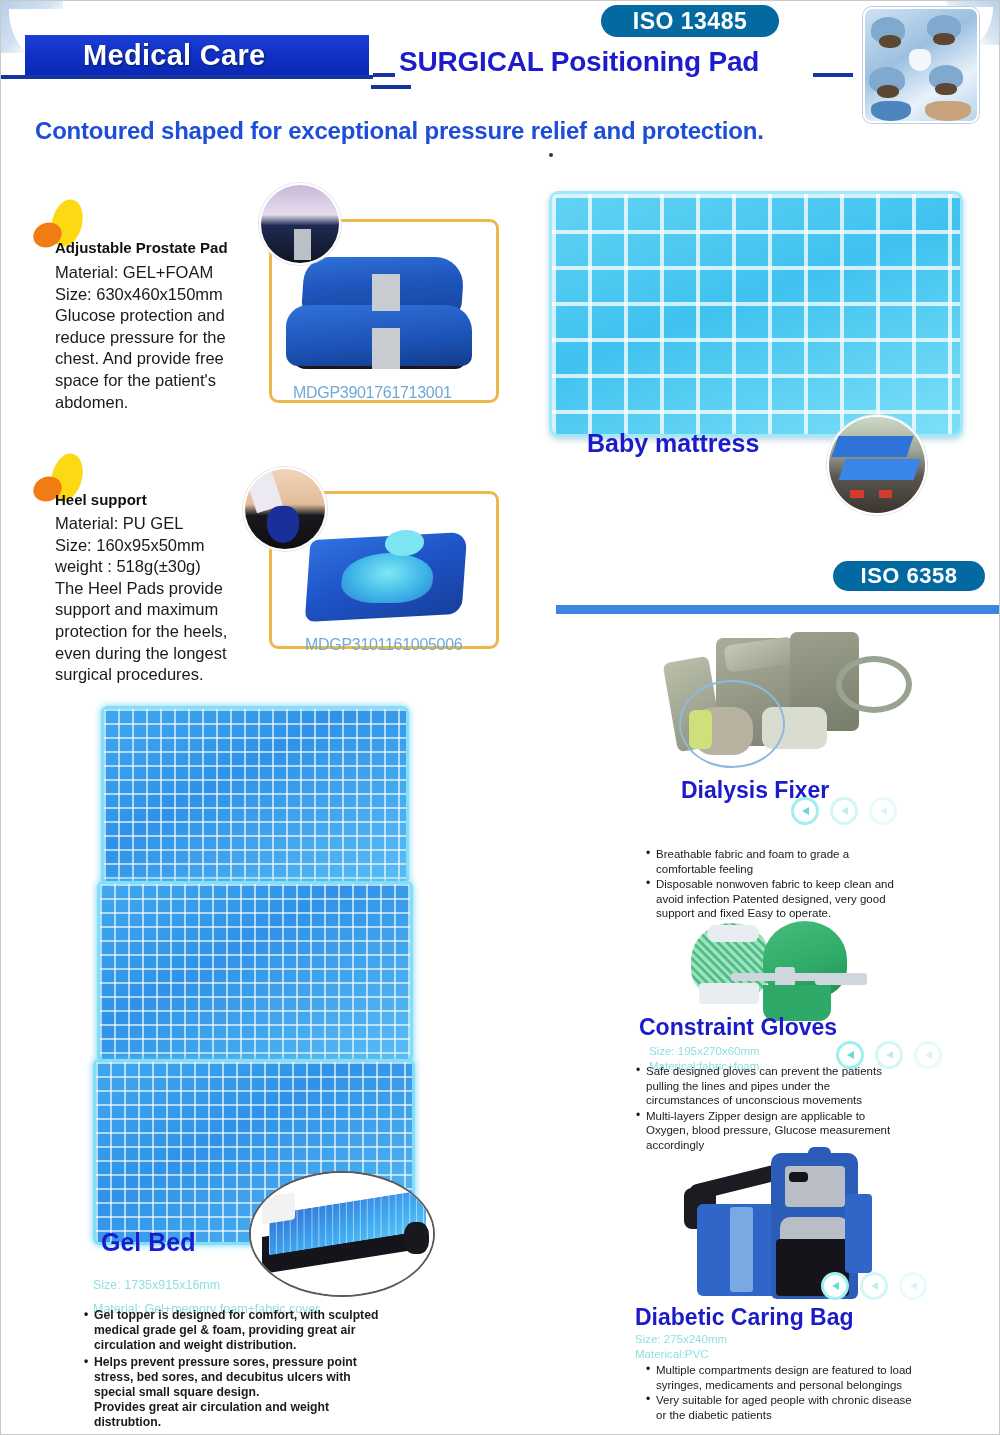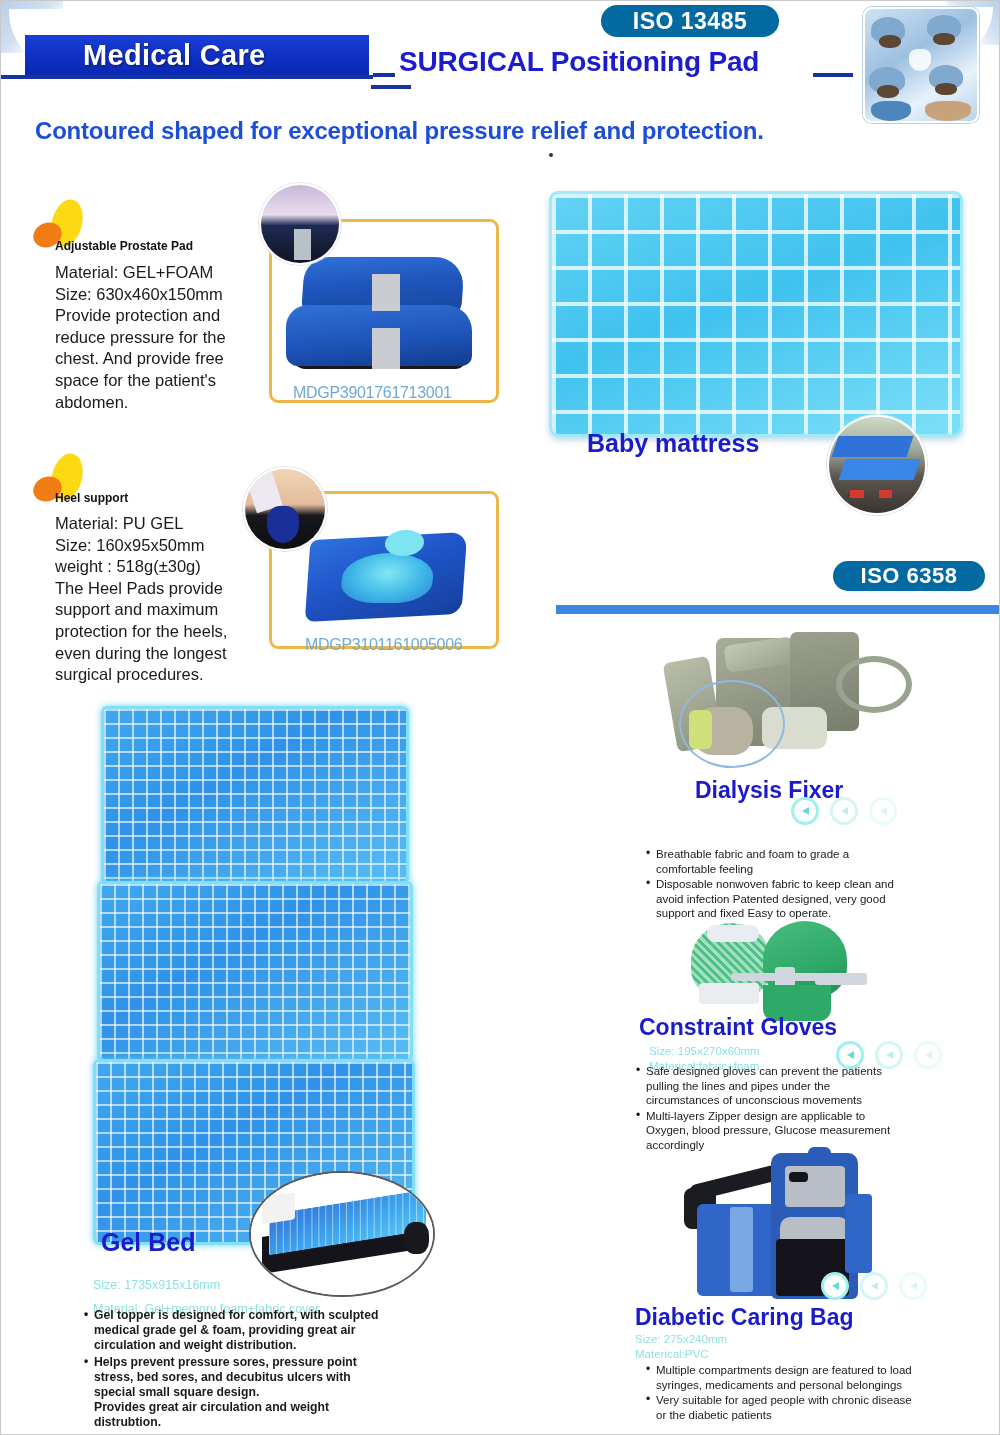--- a/index.html
+++ b/index.html
@@ -102,21 +102,21 @@
     transform:rotate(14deg);
   }
   .petal .p-orange{
     position:absolute;left:0px;top:24px;width:29px;height:24px;
     background:#f07c13;border-radius:50%;
     transform:rotate(-22deg);
   }
 
   
   .sec-title{
-    position:absolute;font-size:12px;font-weight:bold;color:#111;white-space:nowrap;text-align:right;
+    position:absolute;font-size:15px;font-weight:bold;color:#111;white-space:nowrap;text-align:right;
   }
   .sec-body{
     position:absolute;font-size:16.5px;line-height:21.6px;color:#1a1a1a;
     white-space:pre-line;
   }
 
   
   .orange-frame{
     position:absolute;border:3px solid #edb84a;border-radius:9px;background:transparent;
   }
@@ -276,21 +276,21 @@
   <div class="tagline">Contoured shaped for exceptional pressure relief and protection.</div>
   <div class="tagline-dot"></div>
 
   <div class="petal" style="left:32px;top:198px;">
     <span class="p-yellow"></span>
       <span class="p-orange"></span>
   </div>
   <div class="sec-title" style="left:54px;top:238px;">Adjustable Prostate Pad</div>
   <div class="sec-body" style="left:54px;top:261px;width:230px;">Material: GEL+FOAM
 Size:  630x460x150mm
-Provide protection and
+Glucose protection and
 reduce pressure for the
 chest. And provide free
 space for the patient's
 abdomen.</div>
 
   <div class="orange-frame" style="left:268px;top:218px;width:224px;height:178px;"></div>
   <div class="pad-img" style="left:272px;top:222px;width:216px;height:170px;">
     <span class="pad-top"></span>
     <span class="pad-base"></span>
     <span class="pad-bot"></span>
@@ -374,21 +374,21 @@
     <span class="slab" style="left:4%;top:24%;width:20%;height:60%;background:linear-gradient(160deg,#b9bfa8,#8d9380);transform:rotate(-10deg);"></span>
     <span class="slab" style="left:24%;top:10%;width:34%;height:72%;background:linear-gradient(160deg,#a8ae99,#7f8573);"></span>
     <span class="slab" style="left:28%;top:12%;width:30%;height:18%;background:linear-gradient(160deg,#c3c9b4,#9aa08d);transform:rotate(-8deg);"></span>
     <span class="slab" style="left:56%;top:6%;width:30%;height:66%;background:linear-gradient(170deg,#9ba08c,#787e6c);"></span>
     <span class="loop" style="left:76%;top:22%;width:28%;height:30%;"></span>
     <span class="slab" style="left:44%;top:56%;width:28%;height:28%;background:#d9ddcf;border-radius:10px;"></span>
     <span style="position:absolute;left:8%;top:38%;width:44%;height:56%;border:2px solid #8fb9e0;border-radius:50%;"></span>
     <span class="slab" style="left:14%;top:56%;width:26%;height:32%;background:#b8b2a0;border-radius:20px;"></span>
     <span class="slab" style="left:12%;top:58%;width:10%;height:26%;background:#cfe07a;border-radius:6px;"></span>
   </div>
-  <div class="prod-title" style="left:694px;top:776px;font-size:23px;">Dialysis Fixer</div>
+  <div class="prod-title" style="left:680px;top:776px;font-size:23px;">Dialysis Fixer</div>
   <div class="teal-icons" style="left:790px;top:796px;">
     <span class="teal-ico">
         <i></i>
       </span>
     <span class="teal-ico faint">
         <i></i>
       </span>
     <span class="teal-ico faintest">
         <i></i>
       </span>

